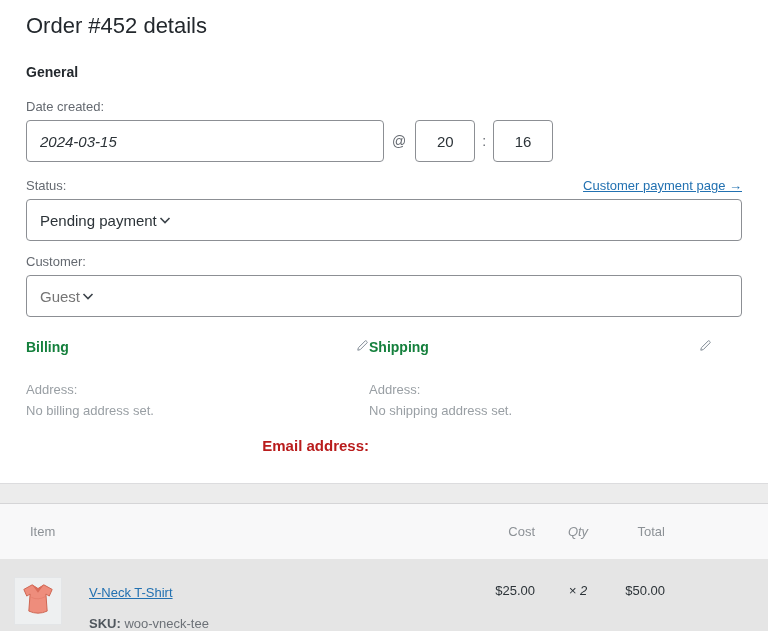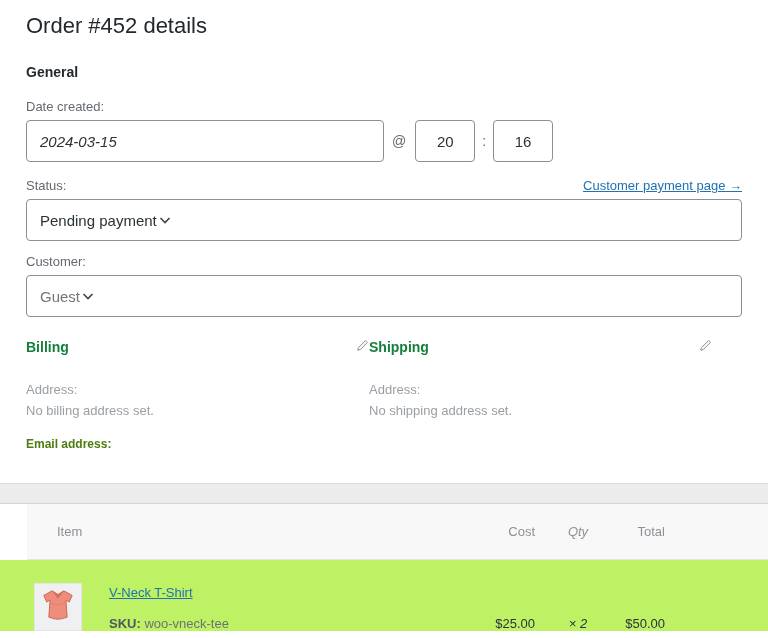--- a/index.html
+++ b/index.html
@@ -31,33 +31,33 @@
   .chevron { display:flex; align-items:center; }
 
   .addr-cols { margin-top:21px; display:flex; padding-right:12px; }
   .addr-col { width:343px; }
   .addr-col + .addr-col { }
   .addr-head { display:flex; justify-content:space-between; align-items:center; }
   .addr-head h3 { font-size:14px; font-weight:700; color:#15803d; }
   .edit-btn { cursor:pointer; display:flex; align-items:center; }
   .addr-label { margin-top:23px; font-size:13px; color:#999fa4; line-height:21px; }
   .addr-empty { font-size:13px; color:#999fa4; line-height:21px; }
-  .email-label { margin-top:16px; font-size:12px; font-weight:700; color:#4d7c0f; }
+  .email-label { margin-top:16px; font-size:15px; font-weight:700; color:#b91c1c;text-align:right; }
 
   .gap-bar { height:21px; background:#ececec; border-top:1px solid #dcdcde; border-bottom:1px solid #d5d5d7; }
 
   .items-header { height:56px; background:#f8f8f9; border-bottom:1px solid #e5e5e5;
-    display:flex; align-items:center; padding-left:30px; font-size:13px; color:#8c9196;margin-left:27px; }
+    display:flex; align-items:center; padding-left:30px; font-size:13px; color:#8c9196; }
   .col-item { flex:1; }
   .col-cost { width:70px; text-align:right; padding-right:11px; }
   .col-qty  { width:64px; text-align:center;font-style:italic; }
   .col-total{ width:55px; text-align:right; }
   .col-spacer { width:103px; }
 
-  .item-row { display:flex; align-items:flex-end; padding:17px 0 0 34px; background:#bef264; }
+  .item-row { display:flex; align-items:flex-start; padding:17px 0 0 14px; background:#e5e5e5; }
   .thumb { width:48px; height:48px; background:#eef0f1; border:1px solid #e3e5e7;
     display:flex; align-items:center; justify-content:center; cursor:pointer; }
   .item-main { flex:1; padding-left:27px; padding-top:6px; }
   .item-name { font-size:13px; color:#2271b1; text-decoration:underline; cursor:pointer; }
   .sku-line { margin-top:15px; font-size:13px; color:#6c7177; }
   .sku-line b { color:#50575e; }
   .item-row .num { padding-top:6px; font-size:13px; color:#2c3338; }
 </style>
 </head>
 <body>

